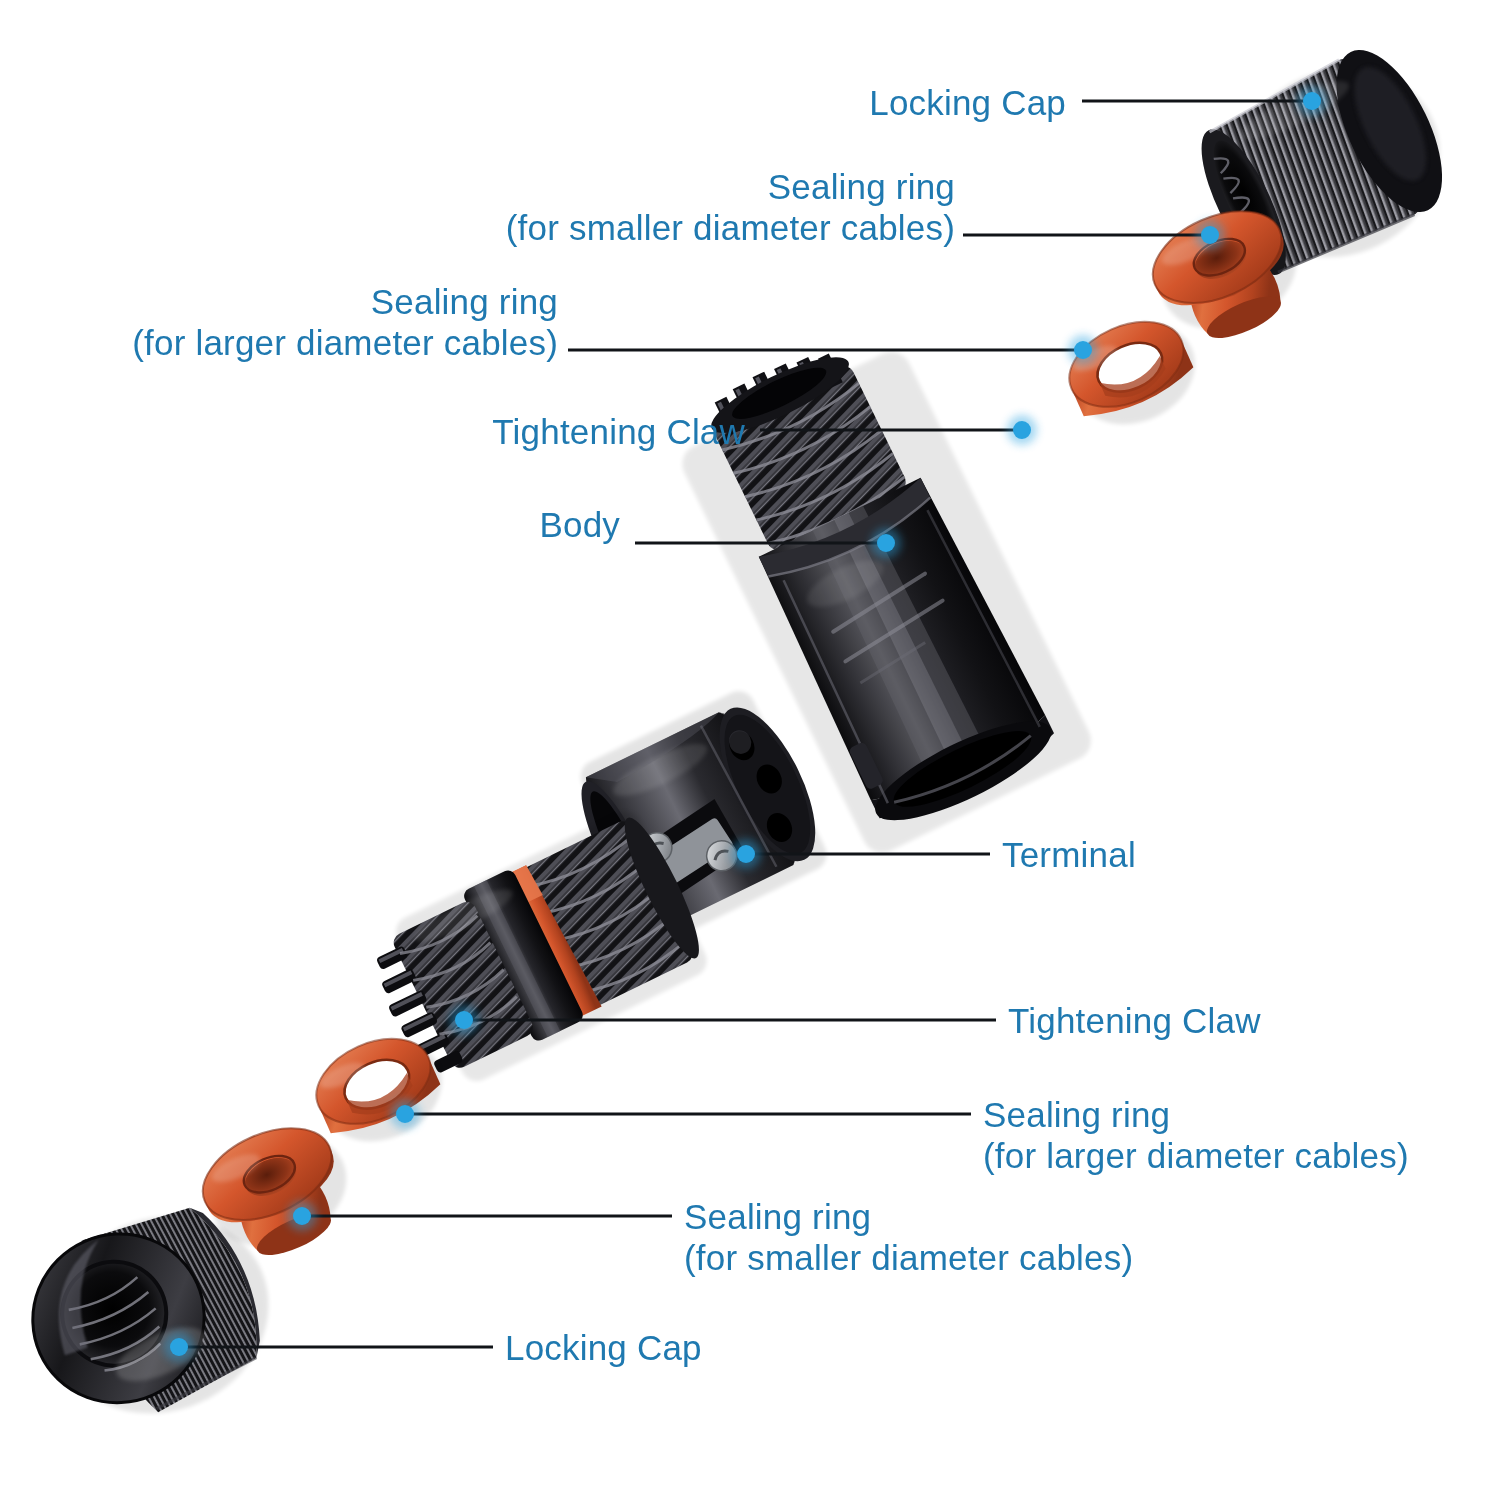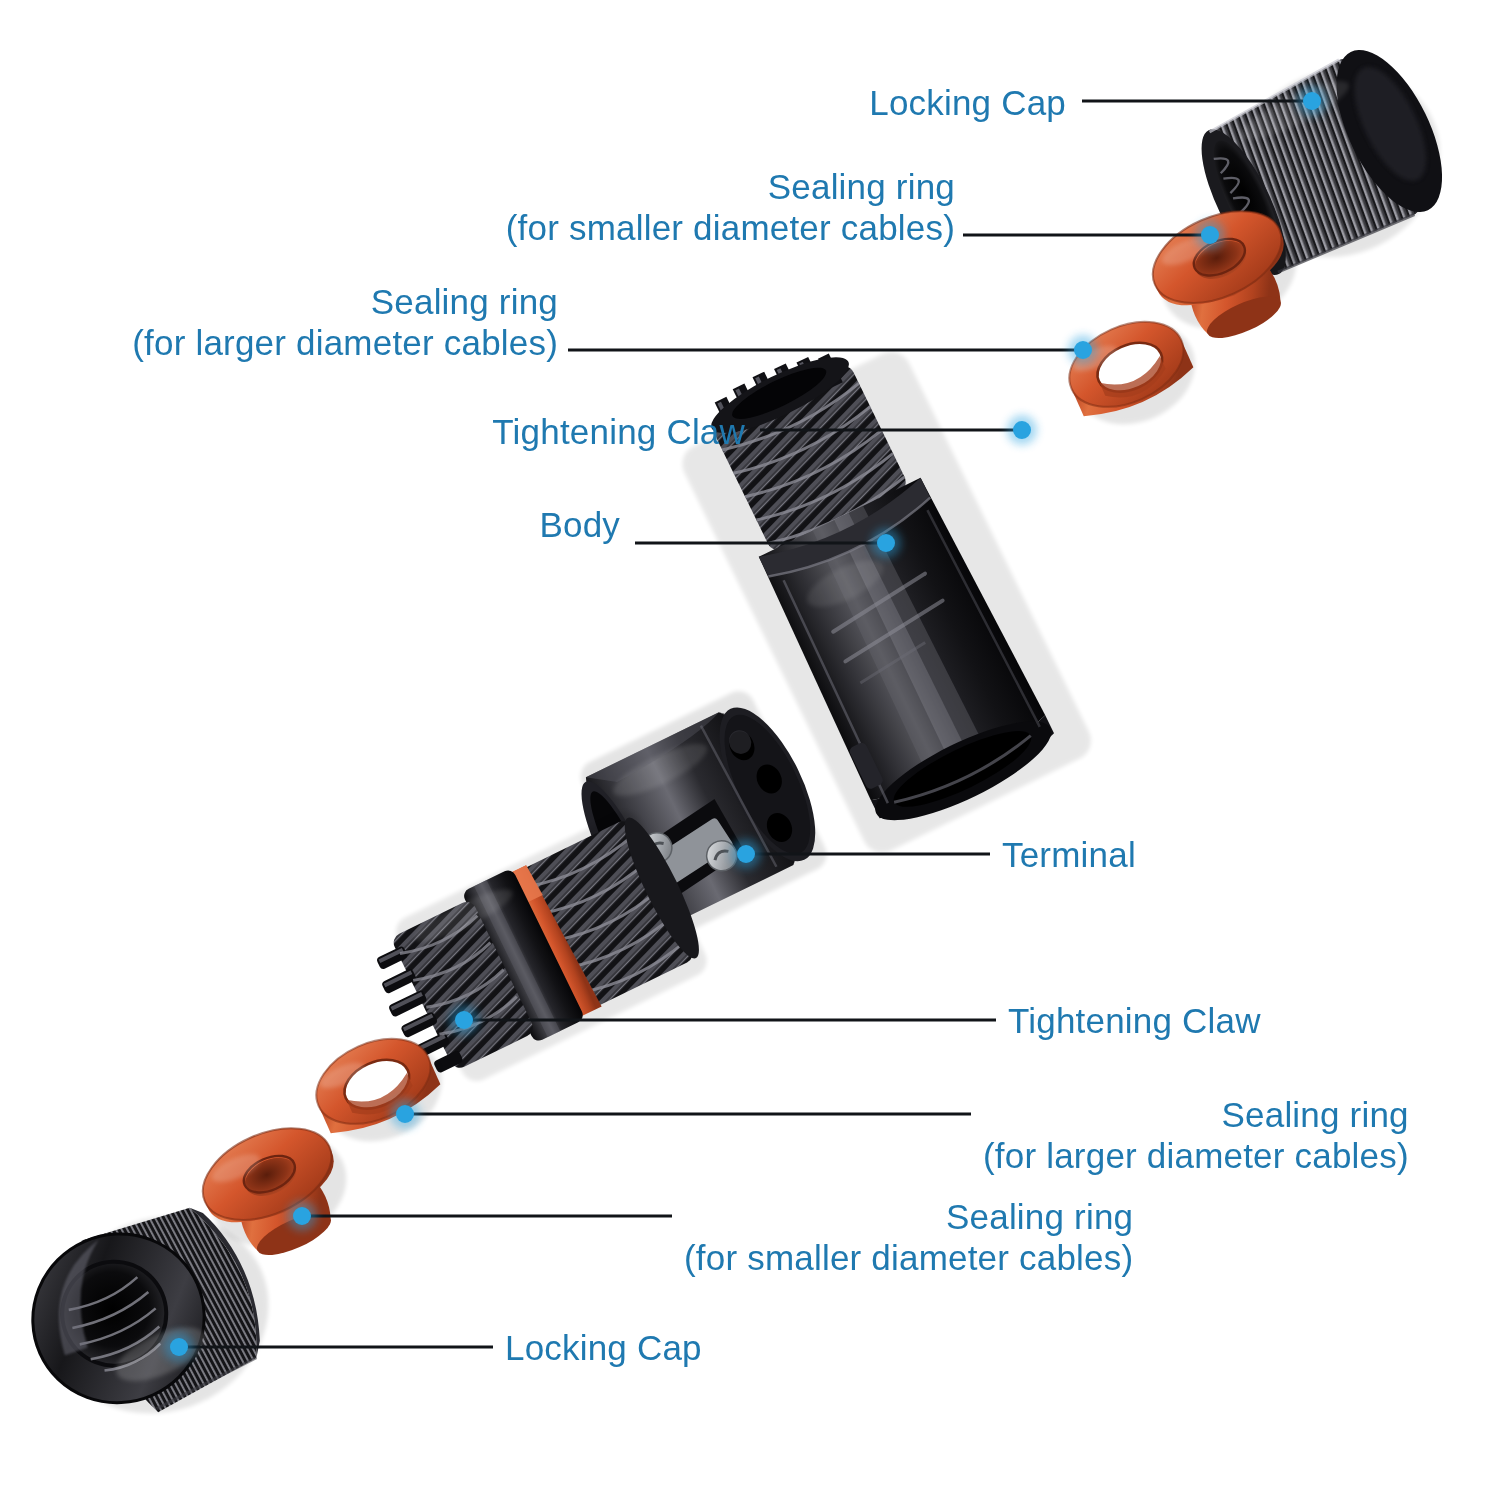--- a/index.html
+++ b/index.html
@@ -27,21 +27,21 @@
   .label {
     position: absolute;
     color: #1f79b0;
     font-size: 35px;
     line-height: 1.18;
     letter-spacing: 0.2px;
     white-space: pre;
     font-family: "Liberation Sans", sans-serif;
   }
   .label.right { text-align: right; }
-  .label.left  { text-align: right; }
+  .label.left  { text-align: left; }
 </style>
 </head>
 <body>
 
 <div id="stage">
 
   <svg id="art" viewBox="0 0 1500 1500" xmlns="http://www.w3.org/2000/svg">
     <defs>
 
       <linearGradient id="gBlackV" x1="0" y1="0" x2="1" y2="0">

